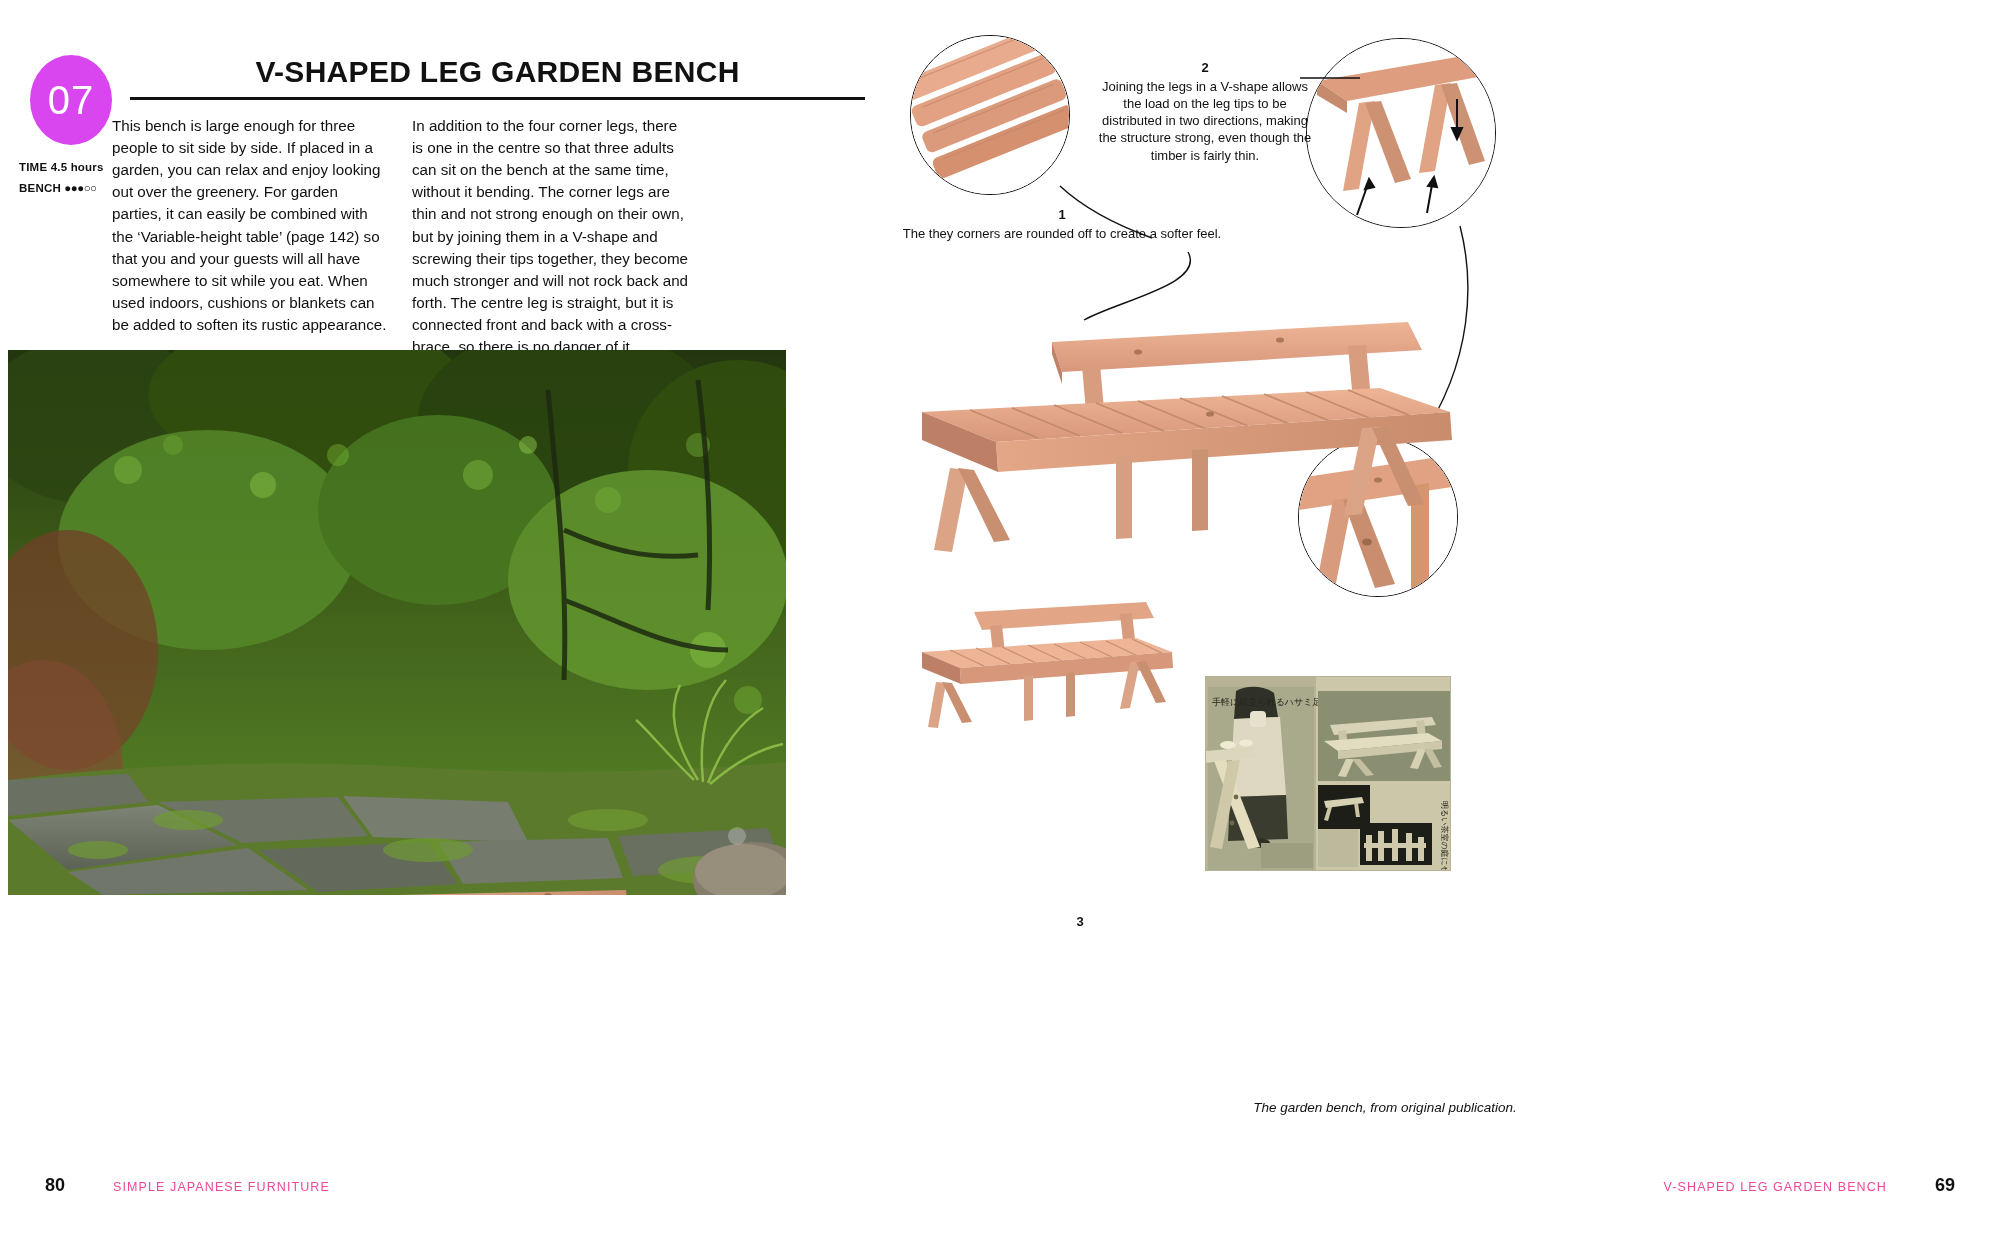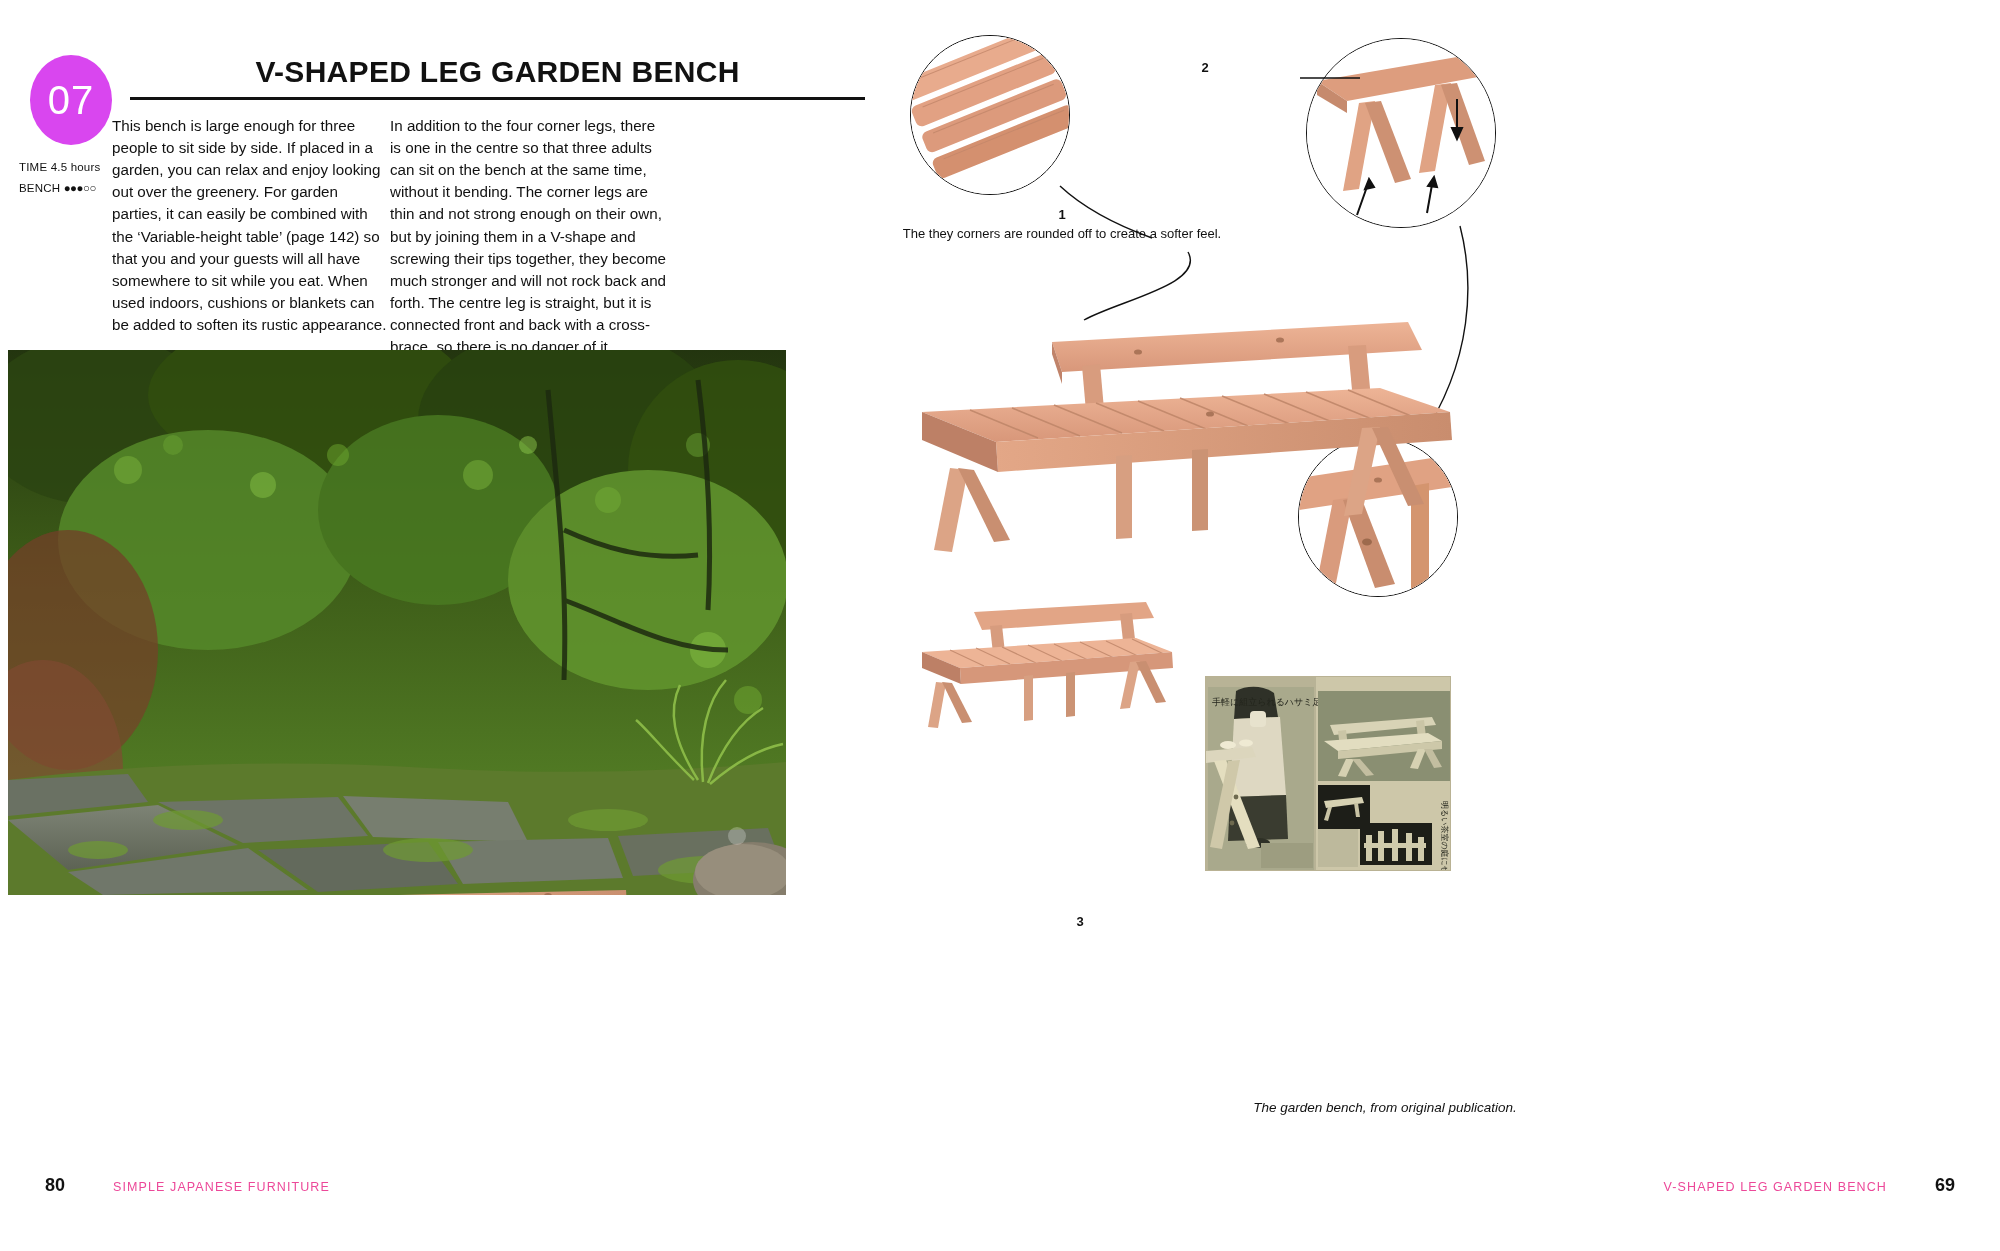--- a/index.html
+++ b/index.html
@@ -29,26 +29,26 @@
   .title-block { position: absolute; left: 130px; top: 55px; width: 735px; }
   .title-text {
     font-size: 30px; font-weight: 700; letter-spacing: 0.3px;
     color: #111; text-align: center; line-height: 1.1;
     padding-bottom: 6px;
   }
   .title-rule { height: 3px; background: #111; width: 100%; margin-top: 3px; }
 
   .meta { position: absolute; left: 19px; top: 157px; width: 105px; }
   .meta-line {
-    font-size: 11.5px; font-weight: 400; color: #111;
+    font-size: 11.5px; font-weight: 700; color: #111;
     letter-spacing: 0.2px; line-height: 1.85; white-space: nowrap;
   }
   .dots { display: inline-block; letter-spacing: -0.5px; }
 
-  .cols { position: absolute; left: 112px; top: 115px; width: 580px; display: flex; }
+  .cols { position: absolute; left: 112px; top: 115px; width: 580px; display: flex; gap: 22px; }
   .col { width: 278px; }
   .col p {
     font-size: 15.2px; line-height: 1.455; color: #111;
     font-family: "Liberation Sans", sans-serif;
     text-align: left;
   }
 
   .hero-photo {
     position: absolute; left: 8px; top: 350px; width: 778px; height: 545px;
     overflow: hidden; background: #2e4a1e;
@@ -317,20 +317,21 @@
       <path class="leader" d="M 460 226 C 474 280 474 360 420 440"></path>
     </svg>
 
     <div class="callout" style="left:-98px; top:205px; width:320px;">
       <div class="cnum">1</div>
       <div class="ctext">The they corners are rounded off to create a softer feel.</div>
     </div>
 
     <div class="callout" style="left:96px; top:58px; width:218px;">
       <div class="cnum">2</div>
+      <div class="ctext">Joining the legs in a V-shape allows the load on the leg tips to be distributed in two directions, making the structure strong, even though the timber is fairly thin.</div>
     </div>
 
     <div style="position:absolute; left:-90px; top:300px; width:620px; height:300px;">
       <svg width="620" height="300" viewBox="0 0 620 300">
         <defs>
           <linearGradient id="mw1" x1="0" y1="0" x2="0" y2="1">
             <stop offset="0%" stop-color="#edb496"></stop>
             <stop offset="100%" stop-color="#d8977a"></stop>
           </linearGradient>
           <linearGradient id="mw2" x1="0" y1="0" x2="1" y2="0">

